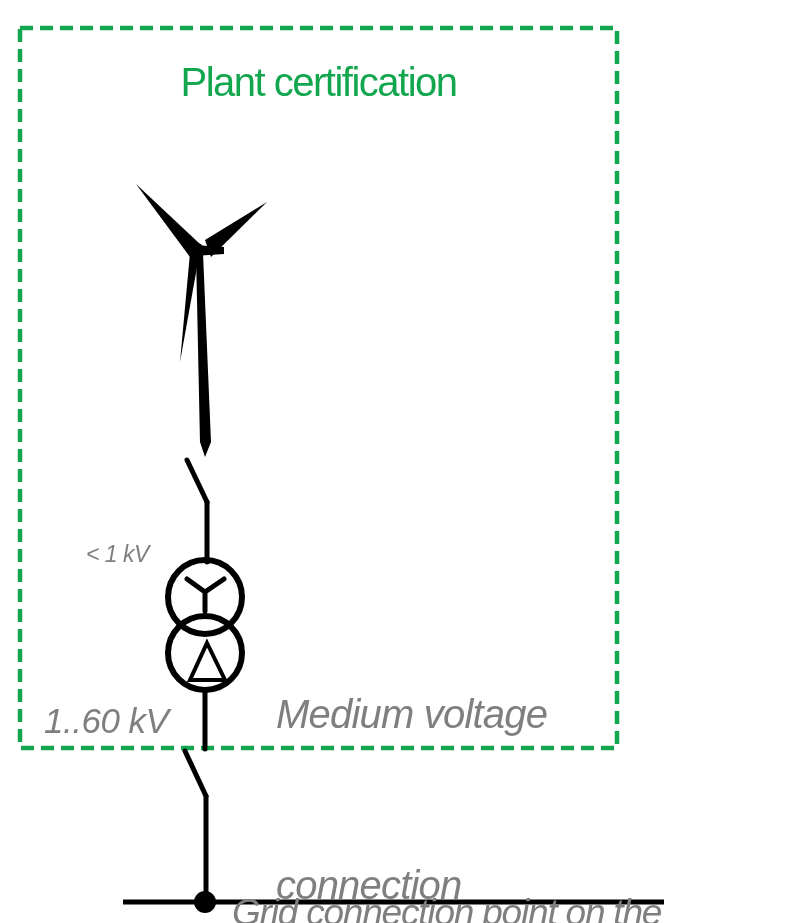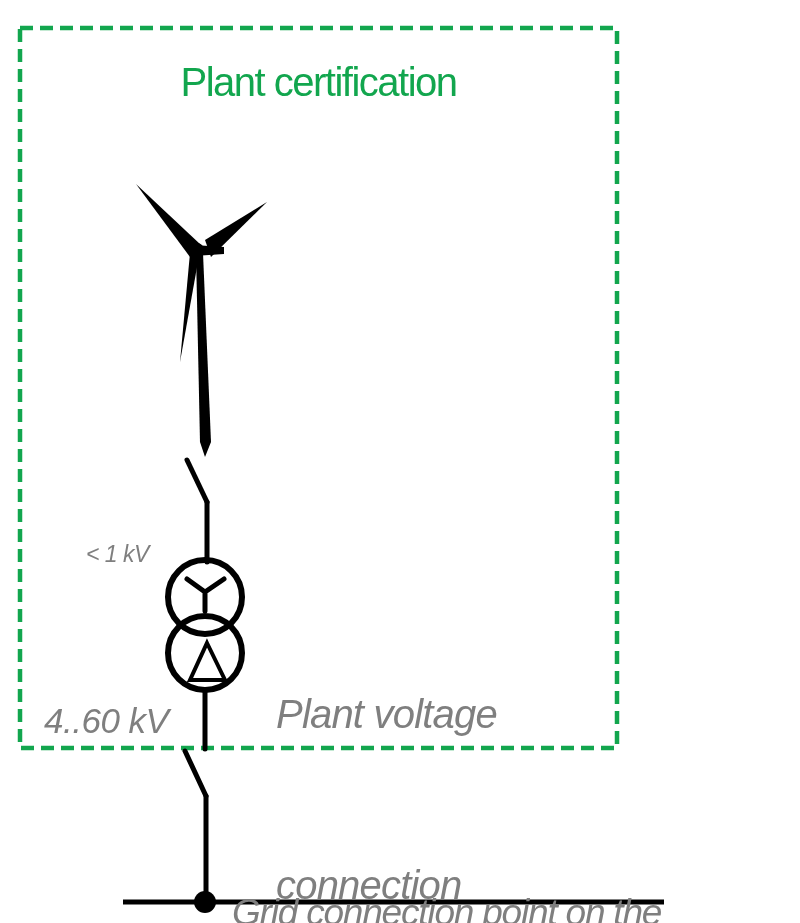--- a/index.html
+++ b/index.html
@@ -81,24 +81,24 @@
 
     <line class="busbar" x1="123" y1="902" x2="789" y2="902"></line>
     <circle class="solid" cx="205" cy="902" r="11"></circle>
   </svg>
 
   <div class="label title">Plant certification</div>
 
   <div class="label gray-label lv-label">&lt; 1 kV</div>
 
   <div class="label gray-label tx-label">
-    <div>Plant voltage</div>
+    <div>Medium voltage</div>
     <div>connection</div>
   </div>
 
-  <div class="label gray-label mv-label">4..60 kV</div>
+  <div class="label gray-label mv-label">1..60 kV</div>
 
   <div class="label gray-label grid-label">
     <div>Grid connection point on the</div>
     
   </div>
 
 </div>
 
 </body></html>

